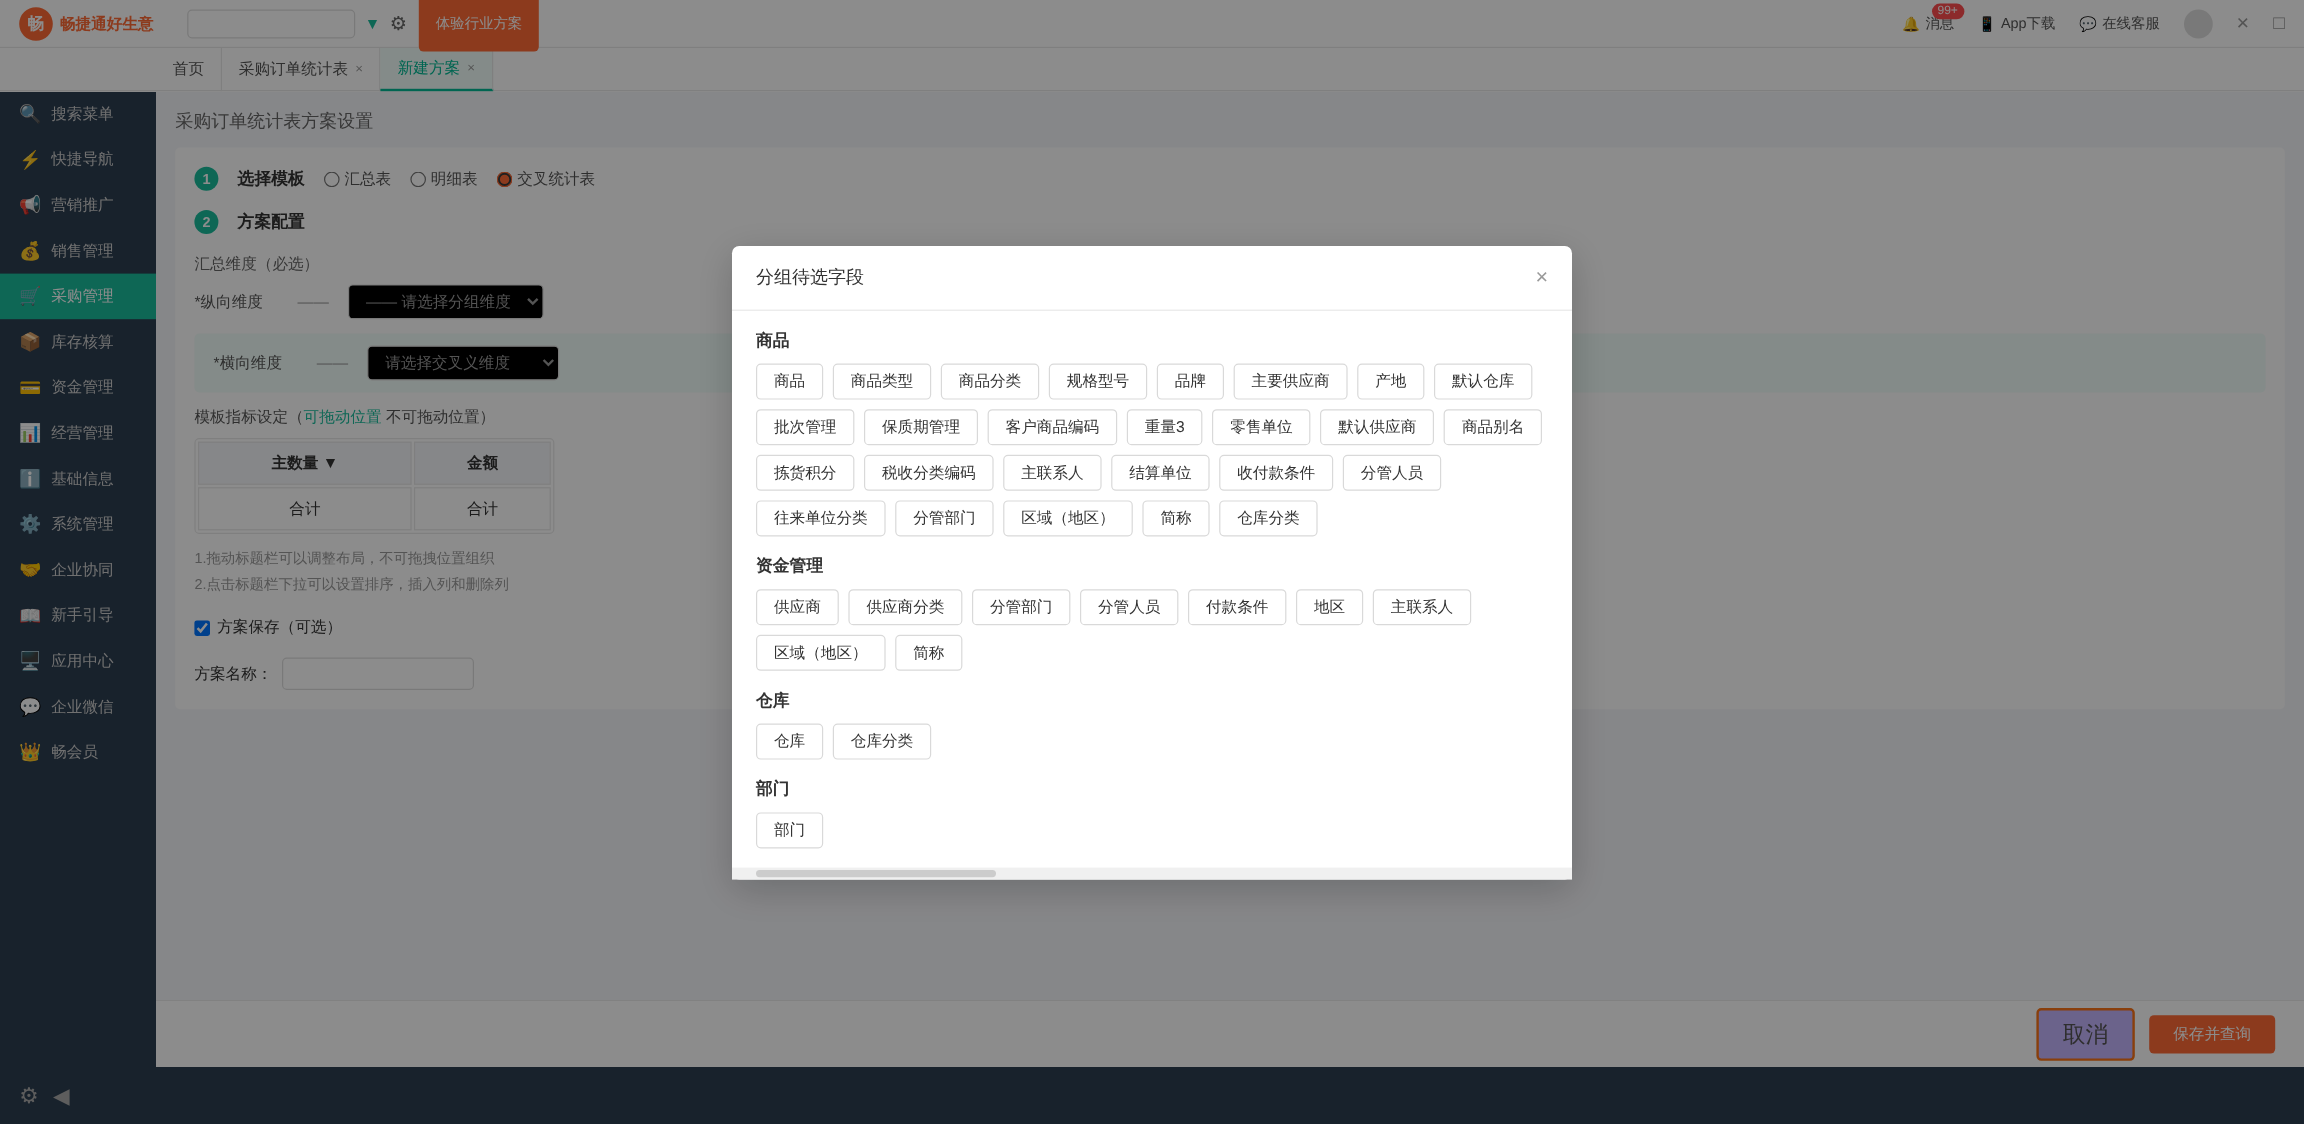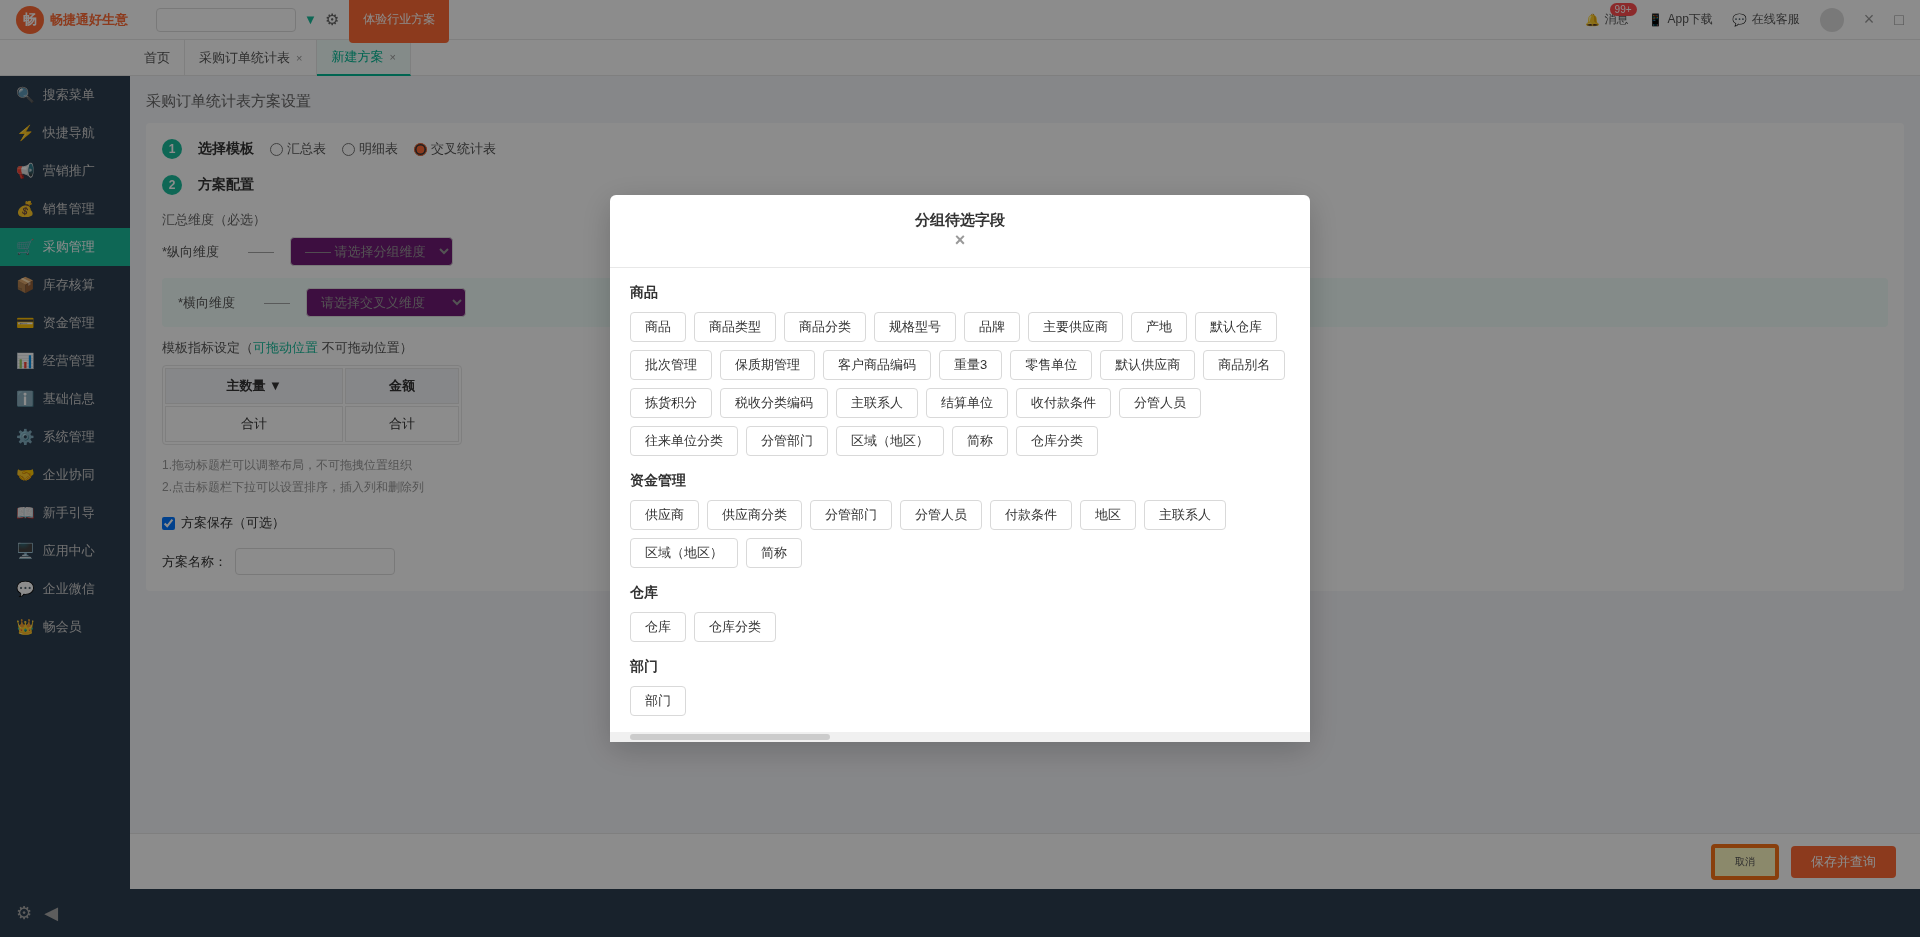--- a/index.html
+++ b/index.html
@@ -148,21 +148,21 @@
 
     .section-label { font-size: 13px; color: #666; margin-bottom: 8px; }
 
     .field-row {
       display: flex; align-items: center; gap: 12px;
       margin-bottom: 12px;
     }
     .field-select {
       border: 1px solid #ddd; border-radius: 4px;
       padding: 5px 10px; font-size: 13px;
-      color: #999; background: #701a75;
+      color: #999; background: #000000;
       min-width: 160px;
     }
     .draggable-label { color: #1abc9c; }
 
     .stats-table {
       border: 1px solid #e8e8e8; border-radius: 4px;
       width: 100%;
     }
     .stats-table th, .stats-table td {
       padding: 8px 12px; border: 1px solid #e8e8e8;
@@ -194,23 +194,23 @@
       position: fixed; bottom: 48px; right: 0;
       display: flex; align-items: center; gap: 12px;
       padding: 0 24px;
       height: 56px;
       background: #fff;
       border-top: 1px solid #e8e8e8;
       z-index: 200;
       width: calc(100% - 130px);
     }
     .btn-cancel {
-      background: #fef9c3; border: 4px solid #f97316;
+      background: #c4b5fd; border: 2px solid #f97316;
       padding: 7px 20px; border-radius: 4px;
-      font-size: 10px; cursor: pointer; color: #555;
+      font-size: 19px; cursor: pointer; color: #555;
     }
     .btn-save-query {
       background: #ff6b35; color: #fff; border: none;
       padding: 7px 20px; border-radius: 4px;
       font-size: 13px; cursor: pointer;
     }
 
     
     .modal-overlay {
       position: fixed; top: 0; left: 0; right: 0; bottom: 0;
@@ -224,23 +224,22 @@
       width: 700px;
       max-height: 600px;
       display: flex; flex-direction: column;
       box-shadow: 0 8px 32px rgba(0,0,0,0.2);
       position: relative;
     }
     .modal-header {
       display: flex; align-items: center; justify-content: space-between;
       padding: 16px 20px;
       border-bottom: 1px solid #e8e8e8;
-      font-size: 15px; font-weight: bold; color: #333;
+      font-size: 15px; font-weight: normal; color: #333;
       flex-shrink: 0;
-      flex-direction: column;
     }
     .modal-close {
       cursor: pointer; color: #999; font-size: 18px;
     }
     .modal-body {
       overflow-y: auto; overflow-x: hidden;
       padding: 16px 20px;
       flex: 1;
     }
 

